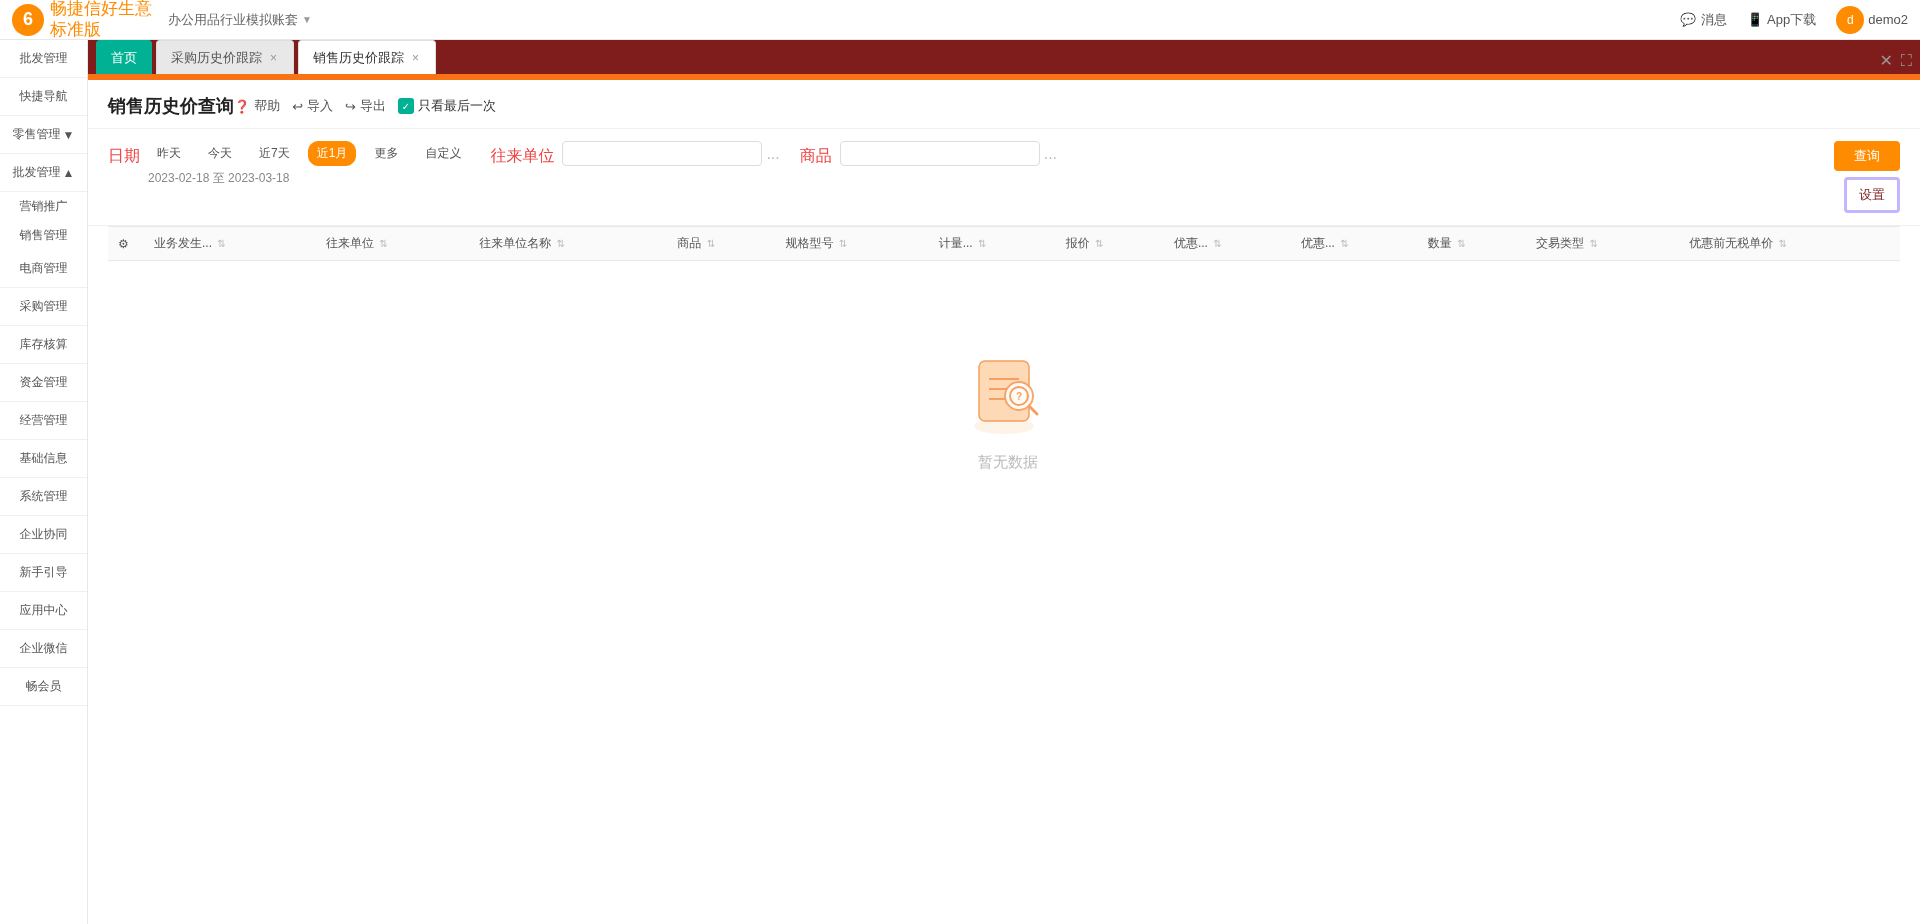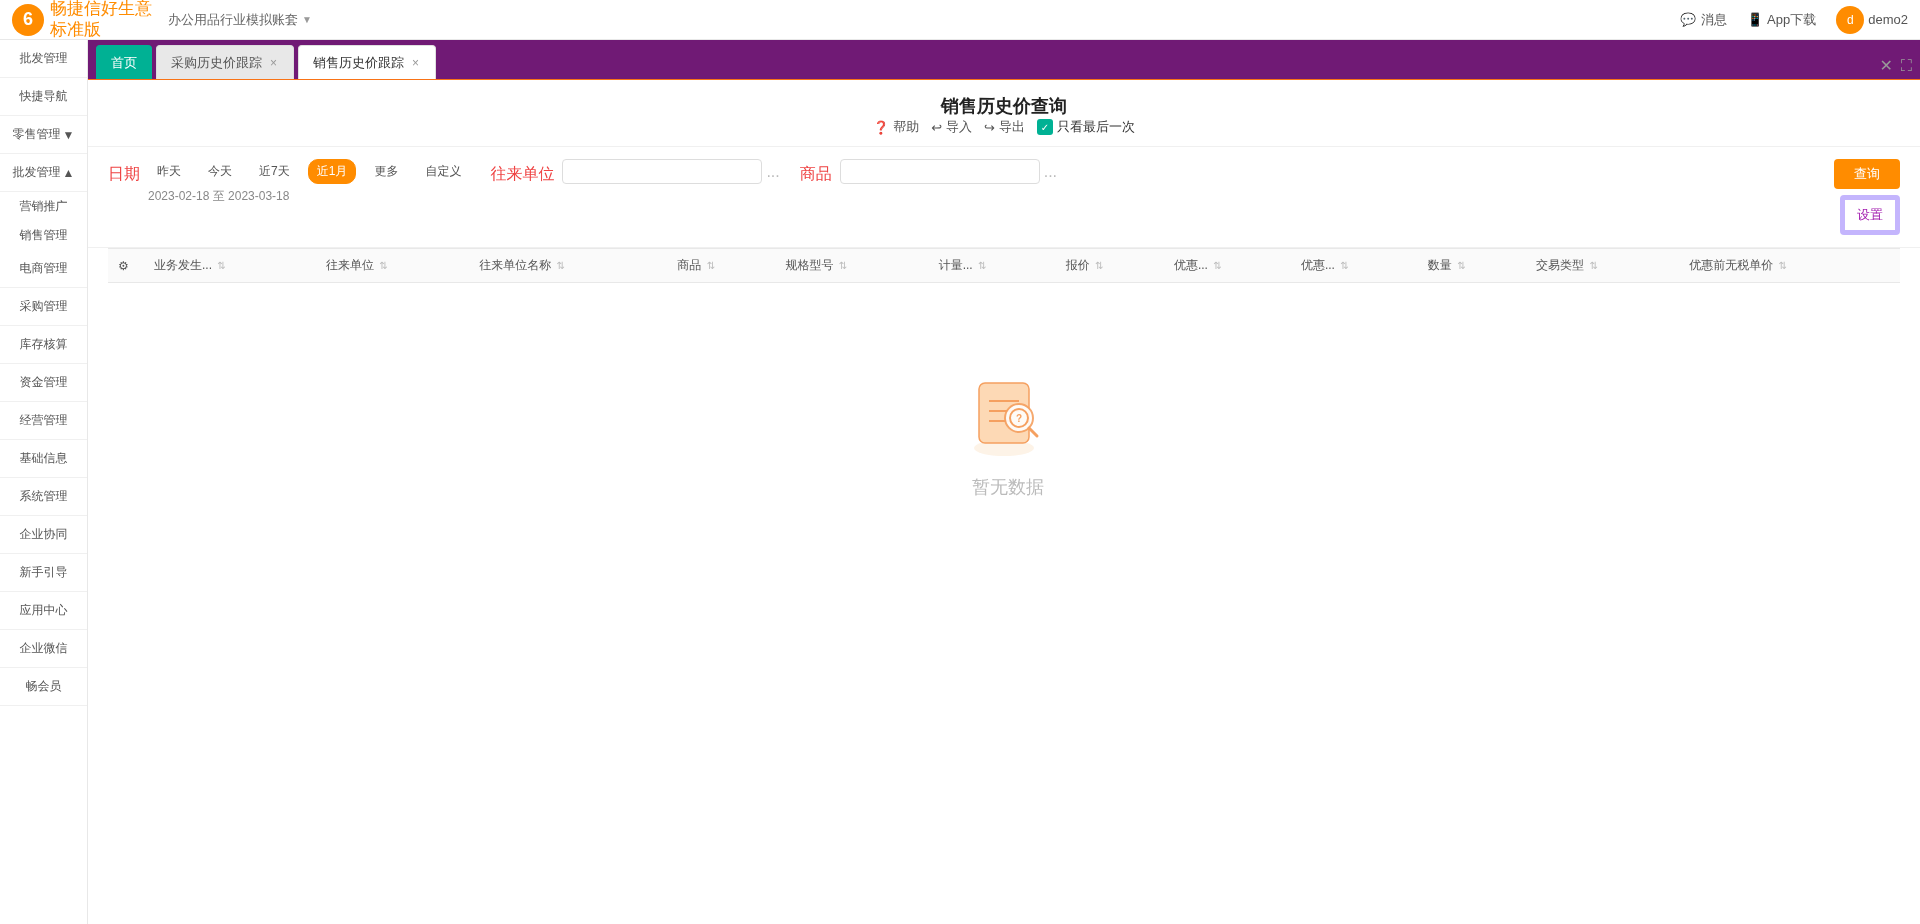--- a/index.html
+++ b/index.html
@@ -50,22 +50,22 @@
       padding: 10px 4px; text-align: center; cursor: pointer; color: #555;
       font-size: 12px; border-bottom: 1px solid #f0f0f0;
       transition: background 0.2s;
     }
     .sidebar-item.with-arrow { display: flex; align-items: center; justify-content: center; gap: 2px; }
     .sidebar-sub { padding: 6px 4px; text-align: center; cursor: pointer; color: #555; font-size: 12px; }
 
     
     .tab-bar {
       position: fixed; top: 40px; left: 88px; right: 0; height: 40px;
-      background: #701a75; display: flex; align-items: flex-end;
-      padding: 0 8px; border-bottom: 1px solid #f97316; z-index: 80;
+      background: #7f1d1d; display: flex; align-items: flex-end;
+      padding: 0 8px; border-bottom: 6px solid #f97316; z-index: 80;
     }
     .tab {
       height: 34px; padding: 0 14px; display: flex; align-items: center; gap: 6px;
       background: #e8e8e8; border-radius: 4px 4px 0 0; margin-right: 4px;
       cursor: pointer; font-size: 13px; color: #555; border: 1px solid #ddd; border-bottom: none;
     }
     .tab.active {
       background: #fff; color: #333; border-color: #e0e0e0;
     }
     .tab.home { background: #00b194; color: #fff; border-color: #00b194; }
@@ -79,21 +79,20 @@
     .main-content {
       position: fixed; top: 80px; left: 88px; right: 0; bottom: 0;
       background: #fff; overflow-y: auto;
     }
 
     
     .page-header {
       padding: 14px 20px 10px;
       display: flex; align-items: center; justify-content: flex-start;
       border-bottom: 1px solid #f0f0f0;
-      flex-direction: column;
     }
     .page-title { font-size: 18px; font-weight: 600; color: #222; }
     .page-actions { display: flex; align-items: center; gap: 12px; }
     .page-action { display: flex; align-items: center; gap: 4px; color: #555; cursor: pointer; font-size: 13px; }
     .checkbox-label { display: flex; align-items: center; gap: 4px; font-size: 13px; color: #333; cursor: pointer; }
     .checkbox-teal {
       width: 16px; height: 16px; background: #00b194; border-radius: 3px;
       display: flex; align-items: center; justify-content: center; color: white; font-size: 10px;
     }
 
@@ -118,21 +117,21 @@
       font-size: 13px; color: #333; min-width: 200px; background: #fff; outline: none;
     }
     .filter-dots { color: #bbb; cursor: pointer; font-size: 16px; }
 
     
     .query-btn {
       background: #ff8c00; color: #fff; border: none; border-radius: 4px;
       padding: 6px 20px; font-size: 13px; cursor: pointer; font-weight: 500;
     }
     .settings-btn {
-      background: #fff; color: #a21caf; border: 5px solid #c4b5fd; border-radius: 4px;
+      background: #fff; color: #7f1d1d; border: 3px solid #c4b5fd; border-radius: 4px;
       padding: 6px 12px; font-size: 13px; cursor: pointer; margin-left: 34px;
     }
 
     .filter-right { margin-left: auto; display: flex; flex-direction: column; gap: 6px; align-items: flex-end; }
 
     
     .table-container { padding: 0 20px; }
     .data-table { width: 100%; border-collapse: collapse; }
     .data-table th {
       background: #fafafa; border-bottom: 1px solid #e8e8e8; border-top: 1px solid #e8e8e8;
@@ -143,21 +142,21 @@
     .sort-icon { color: #bbb; font-size: 10px; margin-left: 2px; }
 
     
     .empty-state {
       display: flex; flex-direction: column; align-items: center; justify-content: center;
       padding: 80px 20px;
     }
     .empty-icon {
       width: 100px; height: 100px; position: relative;
     }
-    .empty-text { color: #bbb; font-size: 18px; margin-top: 12px; margin-left: 8px; }
+    .empty-text { color: #bbb; font-size: 15px; margin-top: 12px; margin-left: 8px; }
 
     
     ::-webkit-scrollbar { width: 4px; height: 4px; }
     ::-webkit-scrollbar-track { background: #f1f1f1; }
     ::-webkit-scrollbar-thumb { background: #ccc; border-radius: 2px; }
   </style>
 </head>
 <body>
 
 <div class="top-header">

